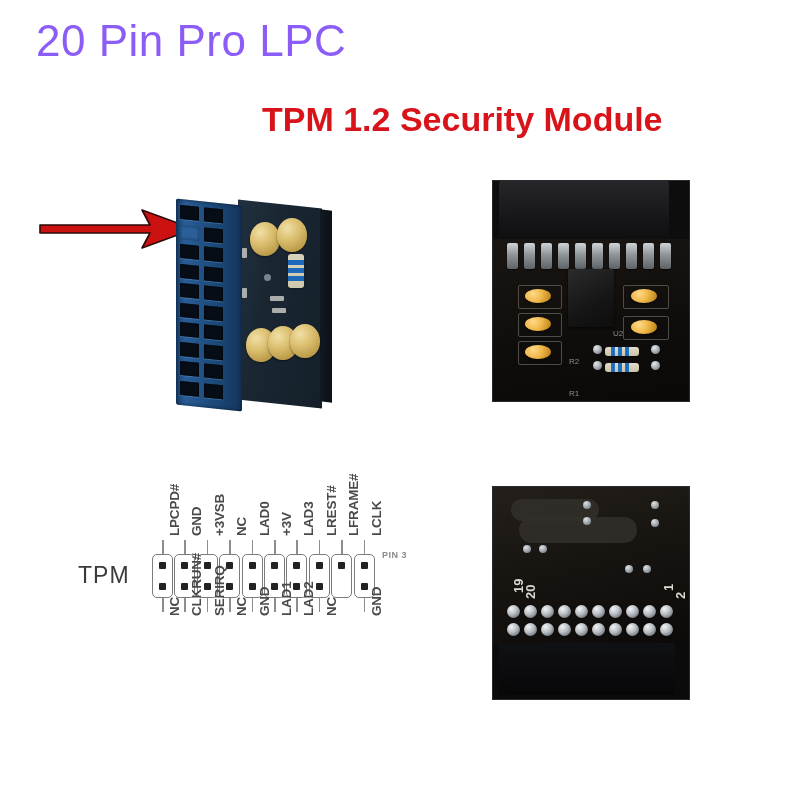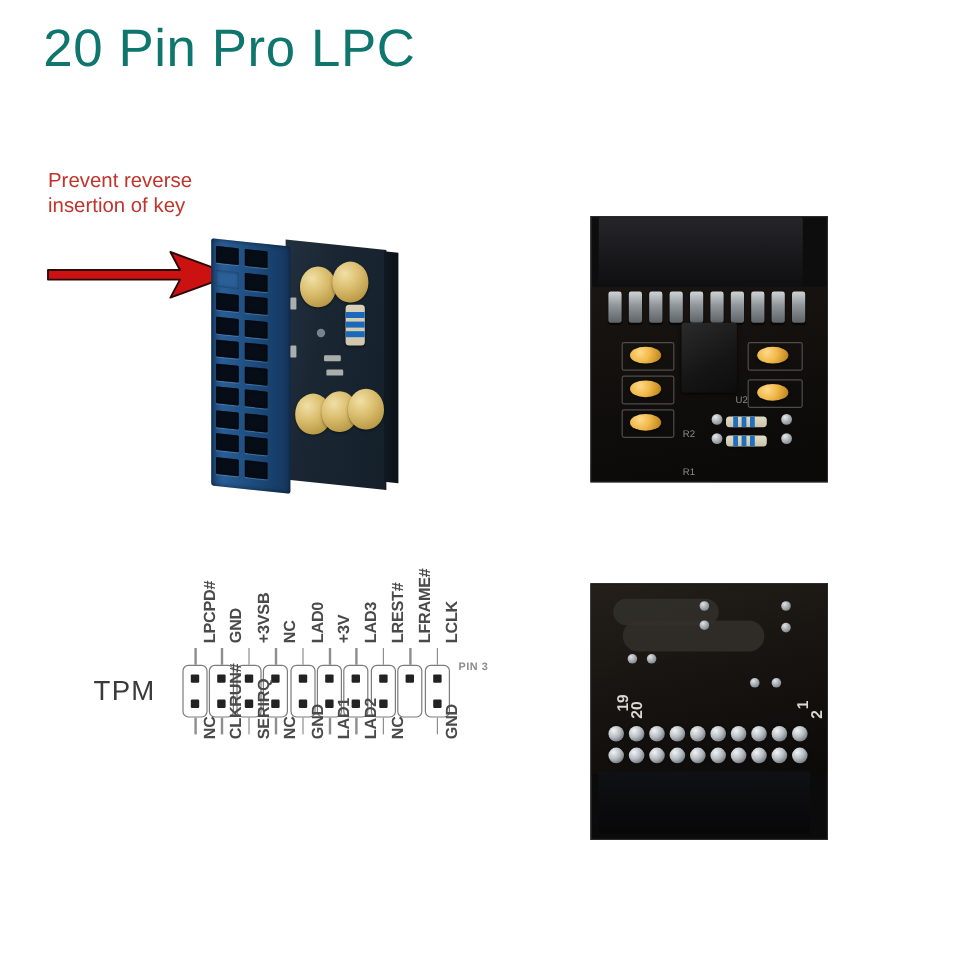--- a/index.html
+++ b/index.html
@@ -8,21 +8,21 @@
     background:#ffffff;
     font-family:"Liberation Sans", sans-serif;
     overflow:hidden;position:relative;
   }
   .stage{position:absolute;left:0;top:0;width:800px;height:800px;}
 
   
   #title-main{
     position:absolute;left:36px;top:16px;
     font-size:44px;font-weight:300;letter-spacing:.5px;
-    color:#0f766e;white-space:nowrap;
+    color:#8b5cf6;white-space:nowrap;
   }
   #title-sub{
     position:absolute;left:262px;top:100px;
     font-size:34px;font-weight:bold;letter-spacing:0px;
     color:#d8141a;white-space:nowrap;
   }
   #callout{
     position:absolute;left:40px;top:140px;
     font-size:17px;line-height:1.26;font-weight:400;
     color:#c0342c;white-space:pre-line;
@@ -126,22 +126,21 @@
     transform:rotate(-90deg);transform-origin:left top;letter-spacing:-.2px;}
   #pin1-label{position:absolute;left:312px;top:80px;font-size:9px;font-weight:bold;
     color:#8a8a8a;letter-spacing:.5px;}
 </style>
 </head>
 <body>
 
 <div class="stage">
 
   <div id="title-main">20 Pin Pro LPC</div>
-  <div id="callout">Prevent reverse
-insertion of key</div>
+  <div id="title-sub">TPM 1.2 Security Module</div>
 
   <svg id="arrow" viewBox="0 0 160 46">
     <path d="M2 19 L112 19 L104 4 L156 23 L104 42 L112 27 L2 27 Z" fill="#cc1111" stroke="#2b0a0a" stroke-width="1.6" stroke-linejoin="round"></path>
   </svg>
 
   <div id="photo-angled">
     <div class="pa-body"></div>
     <div class="pa-edge"></div>
     <div class="pa-conn"></div>
     <div class="pa-holes" id="pa-holes">

